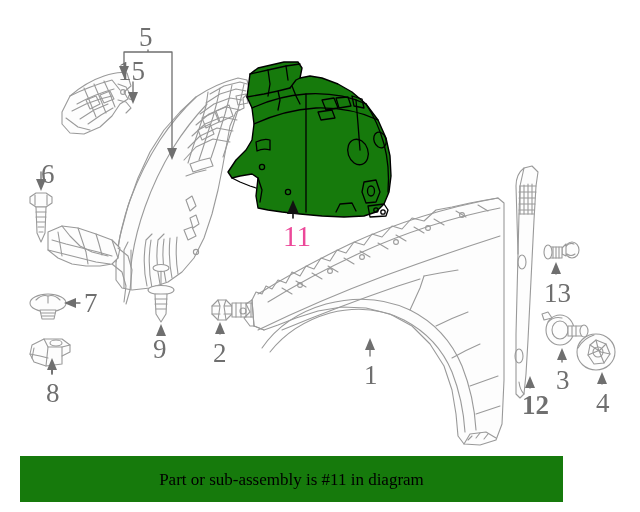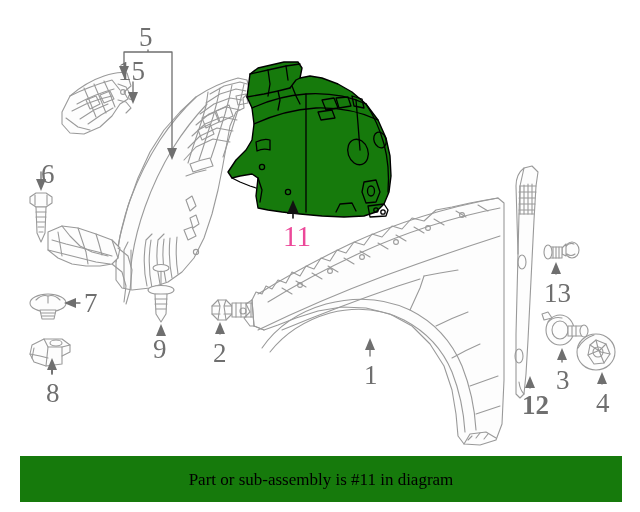--- a/index.html
+++ b/index.html
@@ -87,21 +87,21 @@
     user-select: none;
   }
   .callout.dark {
     color: #ec4899;
     font-weight: 400;
   }
   #notice-banner {
     position: absolute;
     left: 20px;
     top: 456px;
-    width: 602px;
+    width: 543px;
     height: 46px;
     background: #167a0c;
     display: flex;
     flex-direction: column;
     align-items: center;
     justify-content: center;
     box-sizing: border-box;
   }
   #notice-banner .line {
     font-family: "Liberation Serif", serif;

